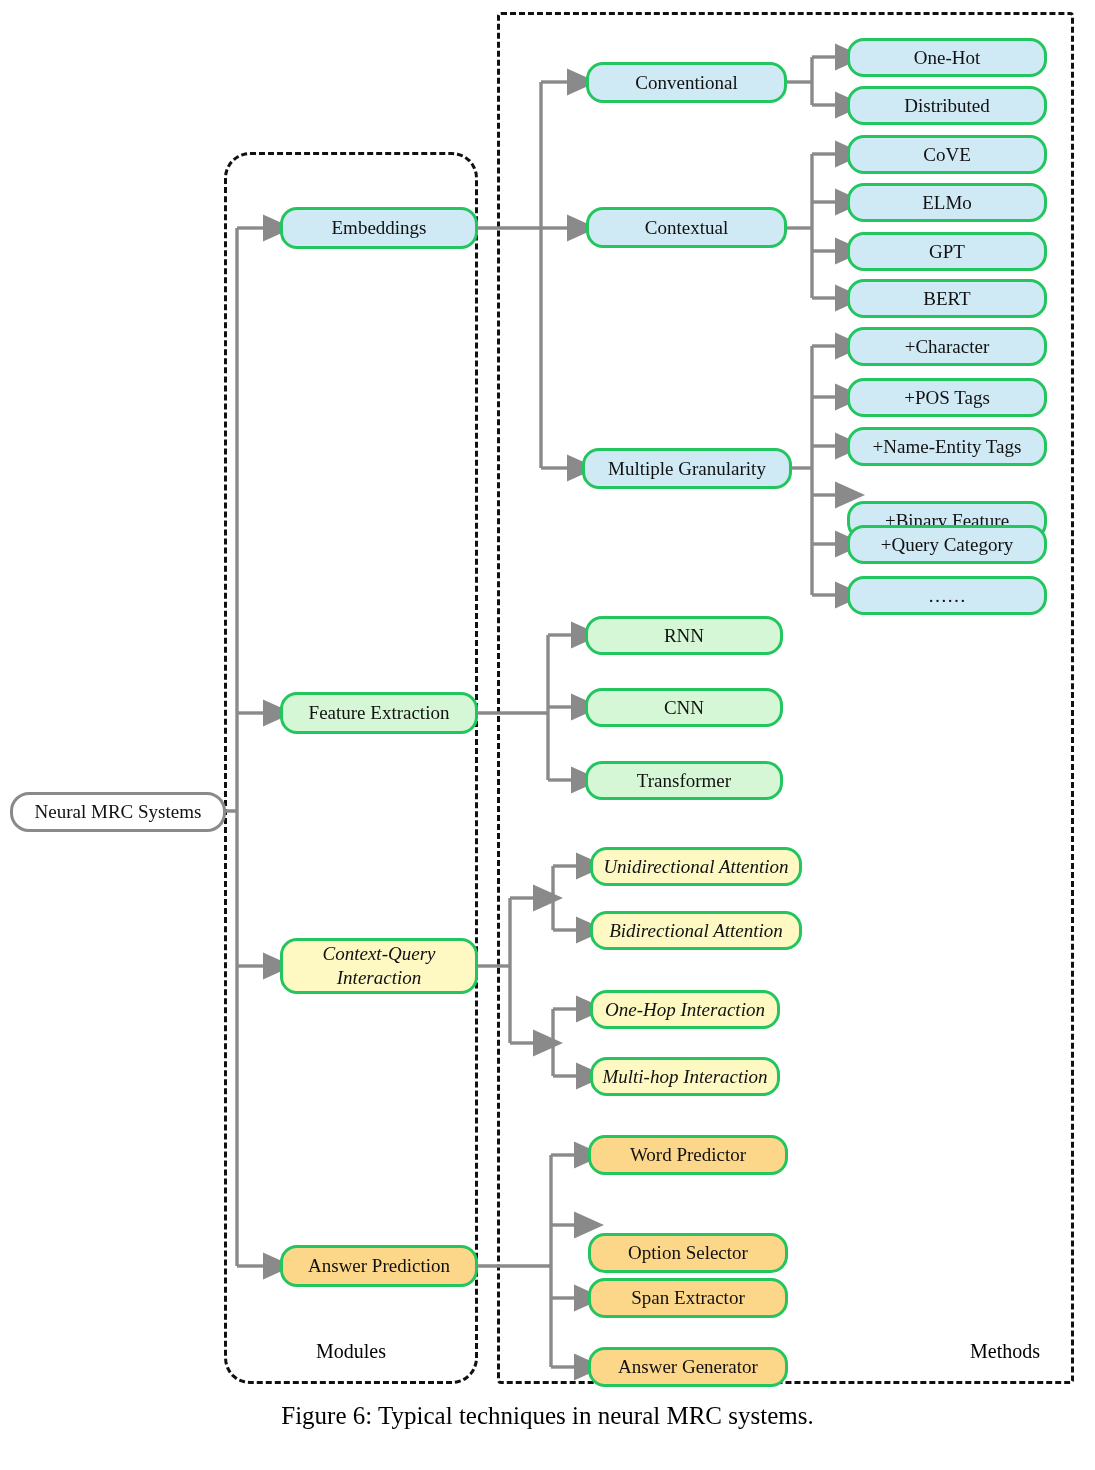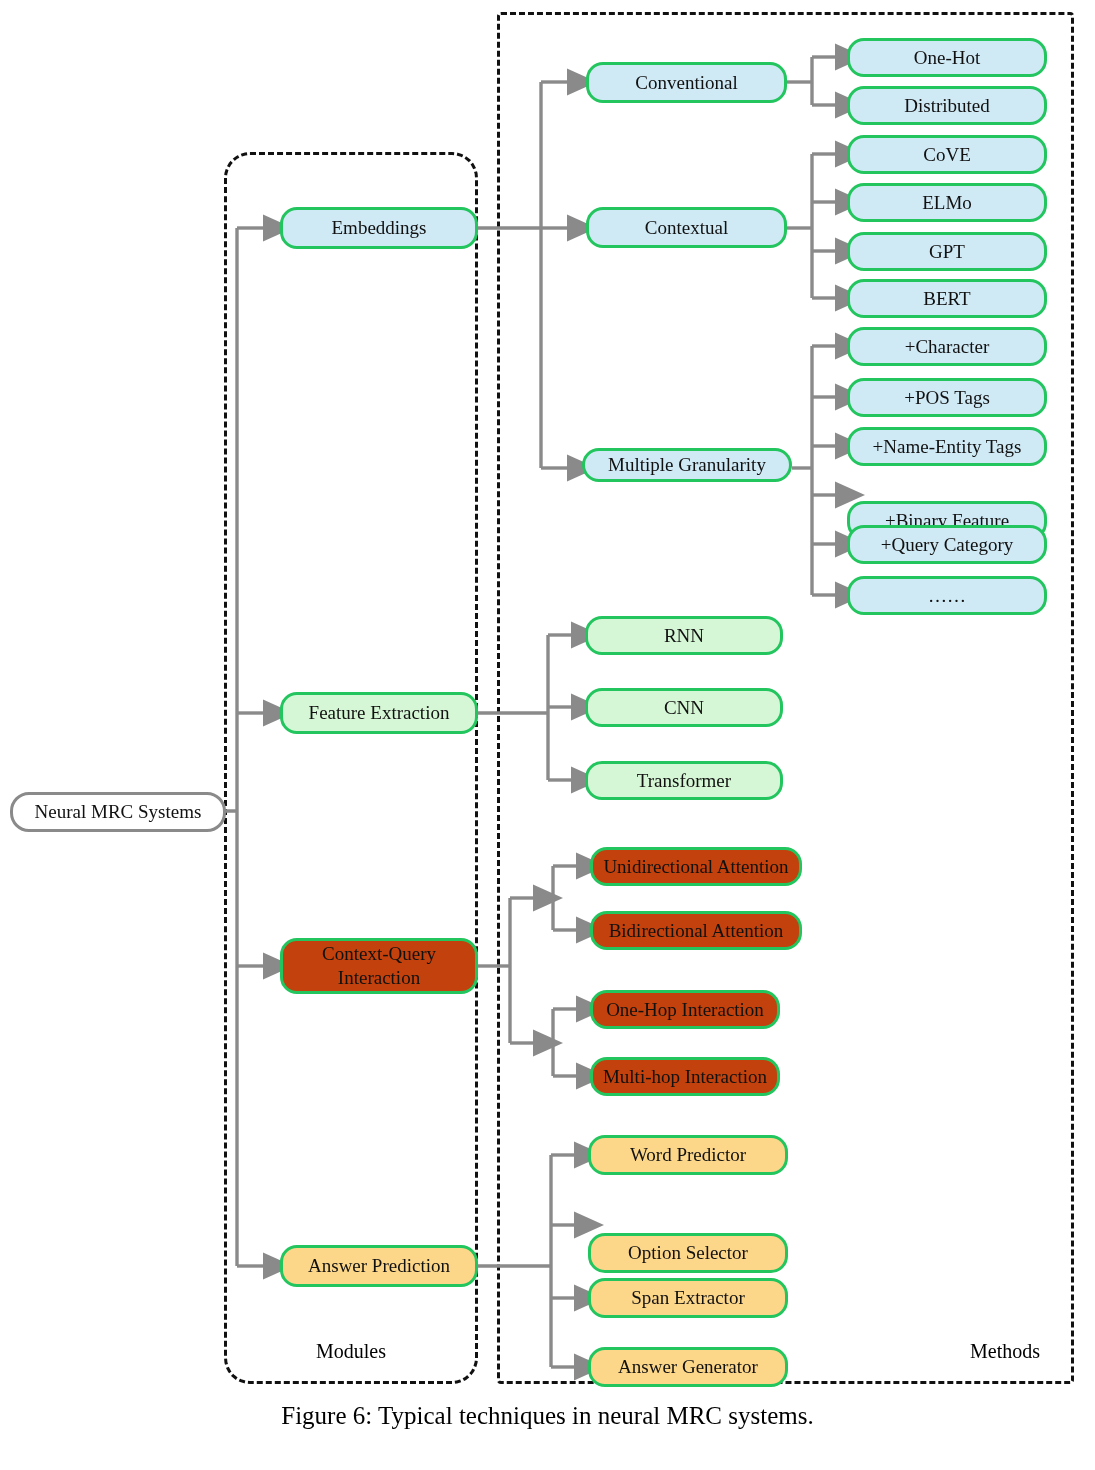--- a/index.html
+++ b/index.html
@@ -15,21 +15,21 @@
     position:absolute;box-sizing:border-box;
     border:3px solid #22c55e;border-radius:17px;
     display:flex;align-items:center;justify-content:center;
     text-align:center;line-height:1.12;
     font-size:19px;color:#111;
     background:#ffffff;
   }
   .node.root{border-color:#8a8a8a;background:#ffffff;border-radius:19px;}
   .node.blue{background:#cfe9f5;}
   .node.green{background:#d6f7d6;}
-  .node.yellow{background:#c2410c;}
+  .node.yellow{background:#fef9c3;font-style:italic;}
   .node.orange{background:#fcd689;}
   .node.two-line{line-height:1.28;}
 
   .container{
     position:absolute;box-sizing:border-box;
     border:3px dashed #111;
     background:transparent;
   }
   .container.modules{border-radius:26px;}
   .container.methods{border-radius:4px;}
@@ -127,21 +127,21 @@
   <div class="node root" style="left:10px;top:792px;width:216px;height:40px;">Neural MRC Systems</div>
 
   <div class="node blue" style="left:280px;top:207px;width:198px;height:42px;">Embeddings</div>
   <div class="node green" style="left:280px;top:692px;width:198px;height:42px;">Feature Extraction</div>
   <div class="node yellow two-line" style="left:280px;top:938px;width:198px;height:56px;white-space:pre-line;">Context-Query
 Interaction</div>
   <div class="node orange" style="left:280px;top:1245px;width:198px;height:42px;">Answer Prediction</div>
 
   <div class="node blue" style="left:586px;top:62px;width:201px;height:41px;">Conventional</div>
   <div class="node blue" style="left:586px;top:207px;width:201px;height:41px;">Contextual</div>
-  <div class="node blue" style="left:582px;top:448px;width:210px;height:34px;">Multiple Granularity</div>
+  <div class="node blue" style="left:582px;top:448px;width:210px;height:41px;">Multiple Granularity</div>
 
   <div class="node blue" style="left:847px;top:38px;width:200px;height:39px;">One-Hot</div>
   <div class="node blue" style="left:847px;top:86px;width:200px;height:39px;">Distributed</div>
 
   <div class="node blue" style="left:847px;top:135px;width:200px;height:39px;">CoVE</div>
   <div class="node blue" style="left:847px;top:183px;width:200px;height:39px;font-family:Liberation Serif, serif;">ELMo</div>
   <div class="node blue" style="left:847px;top:232px;width:200px;height:39px;">GPT</div>
   <div class="node blue" style="left:847px;top:279px;width:200px;height:39px;">BERT</div>
 
   <div class="node blue" style="left:847px;top:327px;width:200px;height:39px;">+Character</div>

